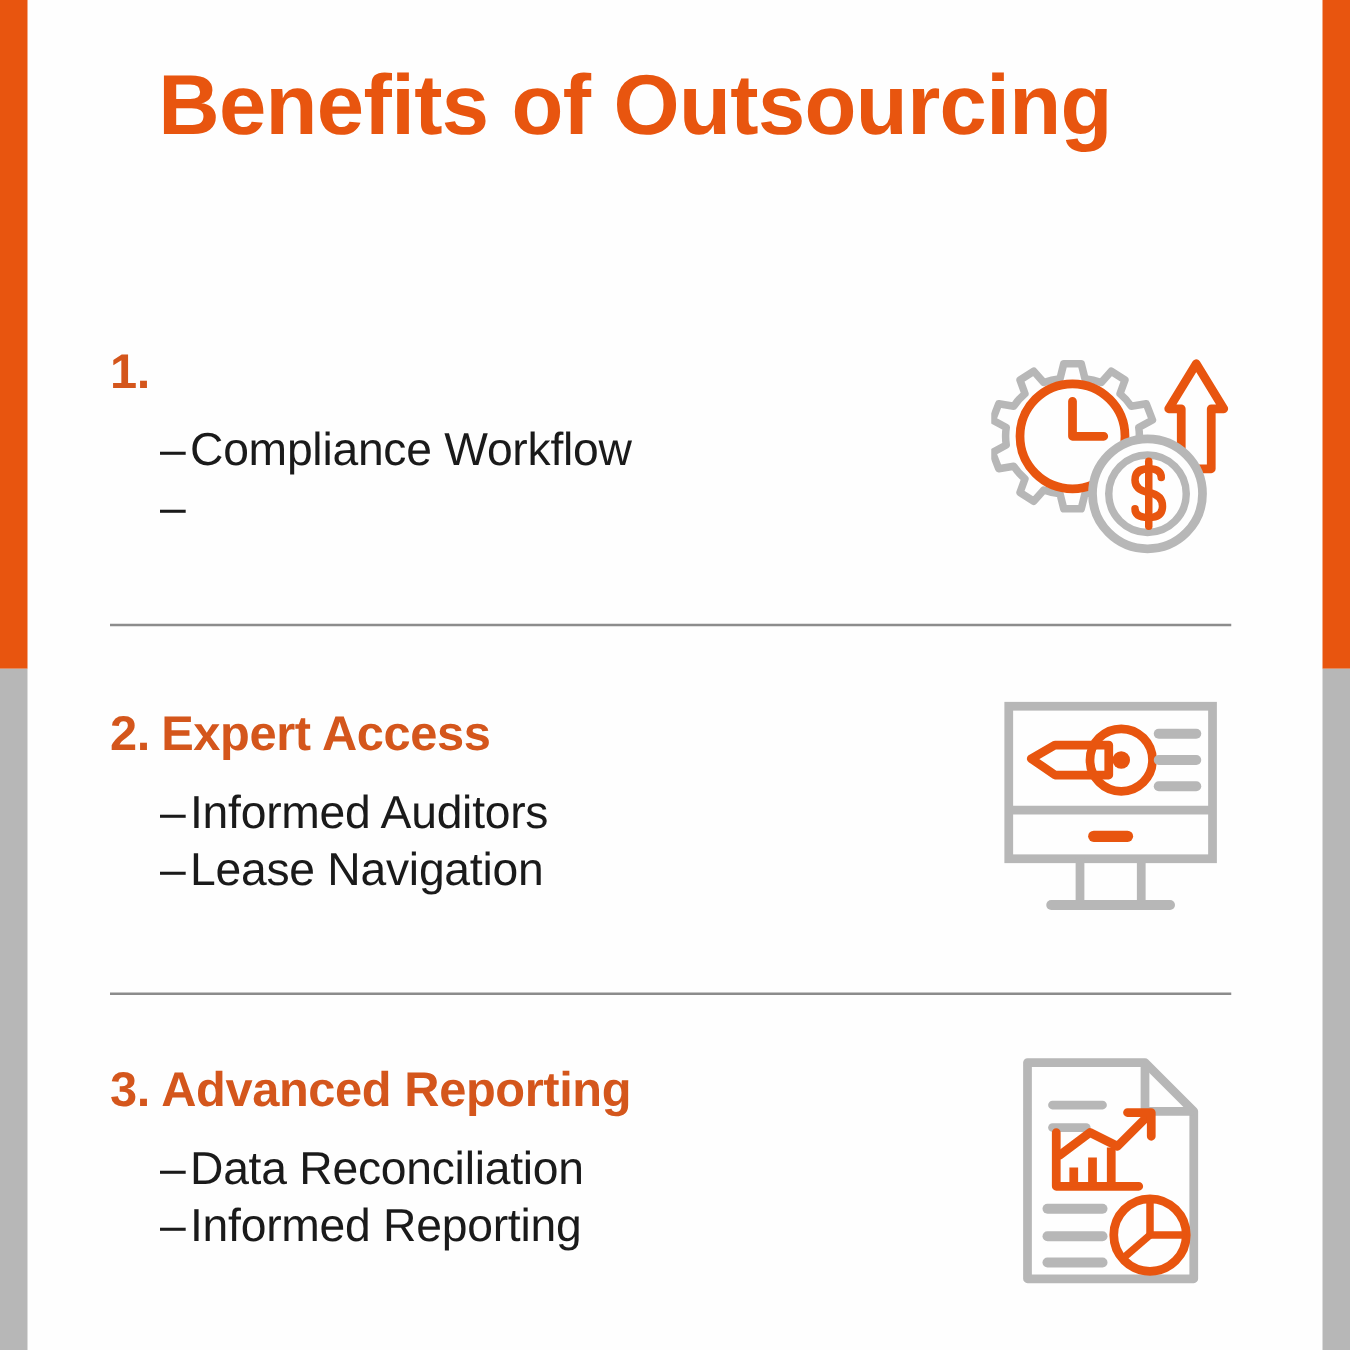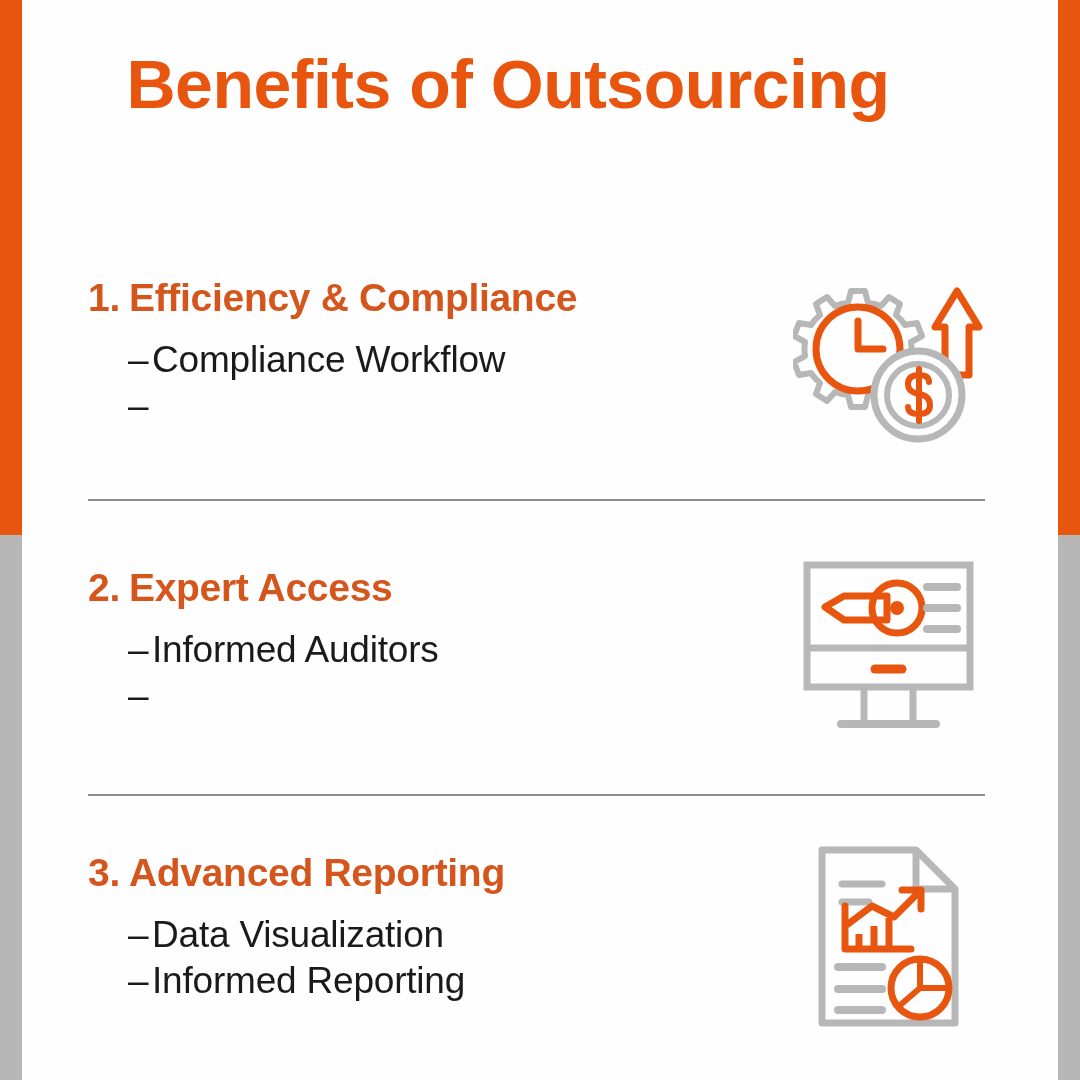--- a/index.html
+++ b/index.html
@@ -158,21 +158,20 @@
   </div>
 
   <div class="title-block">
     <div class="title-line">Benefits of Outsourcing</div>
   </div>
 
   <div class="section s1">
     <div class="section-text">
       <div class="section-heading">
         <span class="section-number">1.</span>
-        <span>Efficiency &amp; Compliance</span>
       </div>
       <ul class="bullet-list">
         <li>
           <span class="bullet-dash">–</span>
           <span>Compliance Workflow</span>
         </li>
         <li>
           <span class="bullet-dash">–</span>
         </li>
       </ul>
@@ -217,20 +216,21 @@
         <span class="section-number">2.</span>
         <span>Expert Access</span>
       </div>
       <ul class="bullet-list">
         <li>
           <span class="bullet-dash">–</span>
           <span>Informed Auditors</span>
         </li>
         <li>
           <span class="bullet-dash">–</span>
+          <span>Lease Navigation</span>
         </li>
       </ul>
     </div>
 
     <div class="section-icon">
 
       <svg width="175" height="180" viewBox="0 0 175 180">
 
         <rect x="6" y="6" width="163" height="122" fill="#FEFEFE" stroke="#B7B7B7" stroke-width="7"></rect>
 
@@ -258,21 +258,21 @@
 
   <div class="section s3">
     <div class="section-text">
       <div class="section-heading">
         <span class="section-number">3.</span>
         <span>Advanced Reporting</span>
       </div>
       <ul class="bullet-list">
         <li>
           <span class="bullet-dash">–</span>
-          <span>Data Visualization</span>
+          <span>Data Reconciliation</span>
         </li>
         <li>
           <span class="bullet-dash">–</span>
           <span>Informed Reporting</span>
         </li>
       </ul>
     </div>
 
     <div class="section-icon">
 

